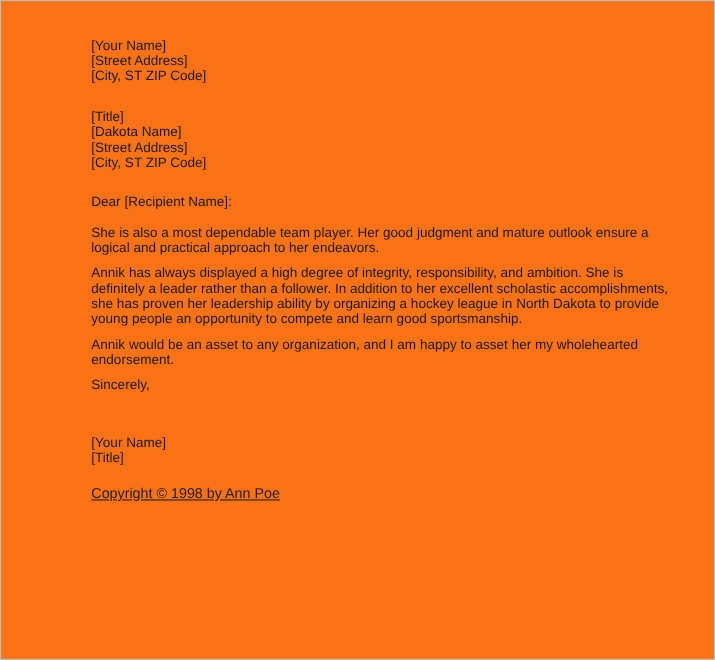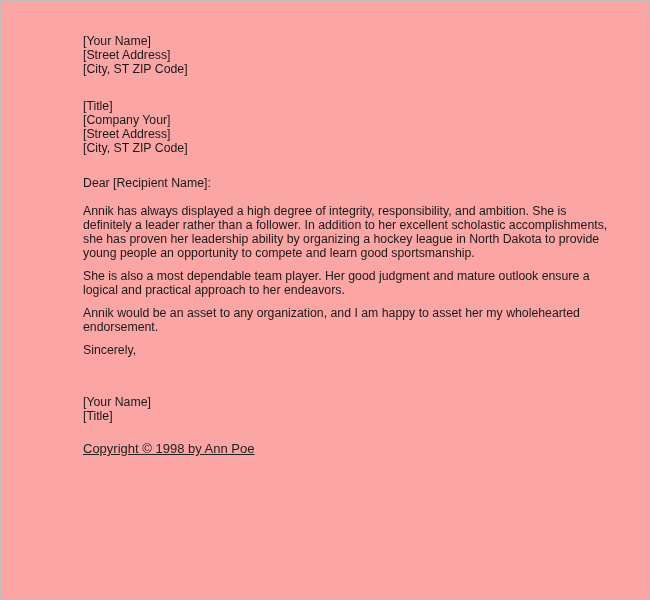--- a/index.html
+++ b/index.html
@@ -1,21 +1,21 @@
 <!DOCTYPE html>
 <html><head>
   <meta charset="utf-8">
   <style>
     html, body { margin: 0; padding: 0; background: #ffffff; }
     body { width: 650px; height: 600px; overflow: hidden; }
     .page {
       position: relative;
       width: 648px; height: 598px;
       border: 1px solid #bdbdbd;
-      background: #fca5a5;
+      background: #f97316;
       font-family: "Liberation Sans", "DejaVu Sans", sans-serif;
       color: #1a1a1a;
       font-size: 12.3px;
       line-height: 14px;
     }
     .content { position: absolute; left: 82px; top: 33px; width: 525px; }
     .block-line { display: block; white-space: nowrap; }
     .sender { margin-bottom: 23px; }
     .recipient { margin-bottom: 21px; }
     .salutation { margin-bottom: 14px; }
@@ -30,29 +30,29 @@
 <div class="page">
   <div class="content">
     <div class="sender">
       <span class="block-line">[Your Name]</span>
       <span class="block-line">[Street Address]</span>
       <span class="block-line">[City, ST ZIP Code]</span>
     </div>
 
     <div class="recipient">
       <span class="block-line">[Title]</span>
-      <span class="block-line">[Company Your]</span>
+      <span class="block-line">[Dakota Name]</span>
       <span class="block-line">[Street Address]</span>
       <span class="block-line">[City, ST ZIP Code]</span>
     </div>
 
     <div class="salutation">Dear [Recipient Name]:</div>
 
+    <p>She is also a most dependable team player. Her good judgment and mature outlook ensure a logical and practical approach to her endeavors.</p>
     <p>Annik has always displayed a high degree of integrity, responsibility, and ambition. She is definitely a leader rather than a follower. In addition to her excellent scholastic accomplishments, she has proven her leadership ability by organizing a hockey league in North Dakota to provide young people an opportunity to compete and learn good sportsmanship.</p>
-    <p>She is also a most dependable team player. Her good judgment and mature outlook ensure a logical and practical approach to her endeavors.</p>
     <p>Annik would be an asset to any organization, and I am happy to asset her my wholehearted endorsement.</p>
 
     <div class="closing">Sincerely,</div>
 
     <div class="signature">
       <span class="block-line">[Your Name]</span>
       <span class="block-line">[Title]</span>
     </div>
 
     <div class="copyright">Copyright © 1998 by Ann Poe</div>

